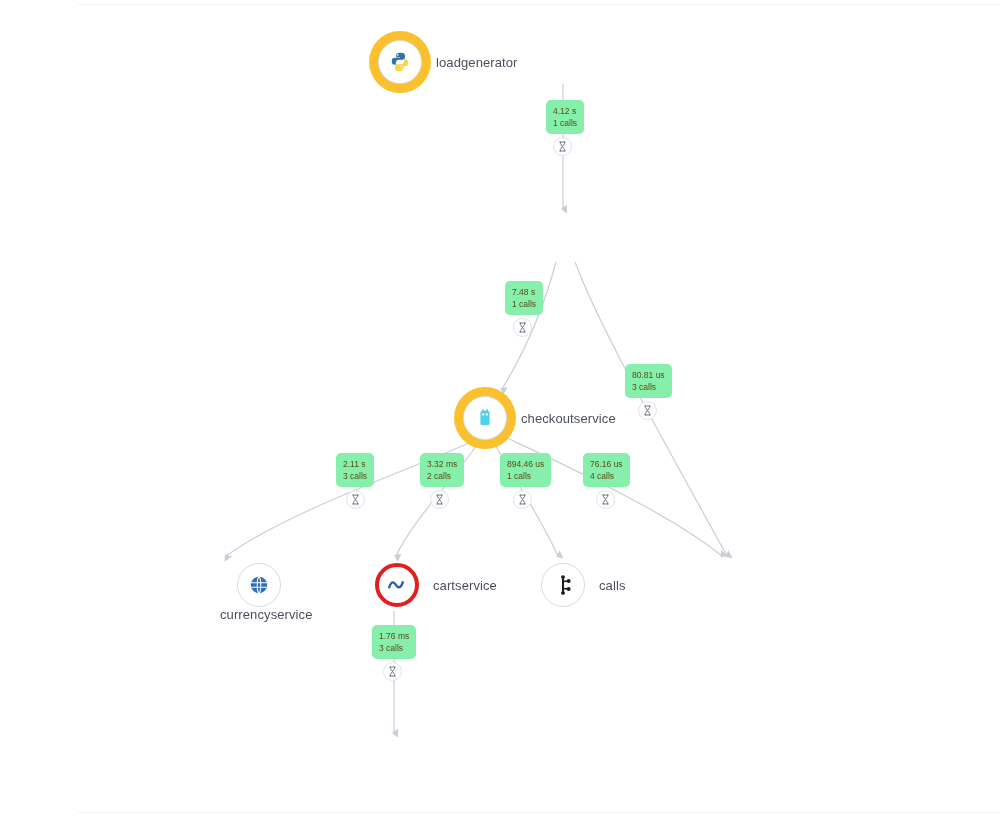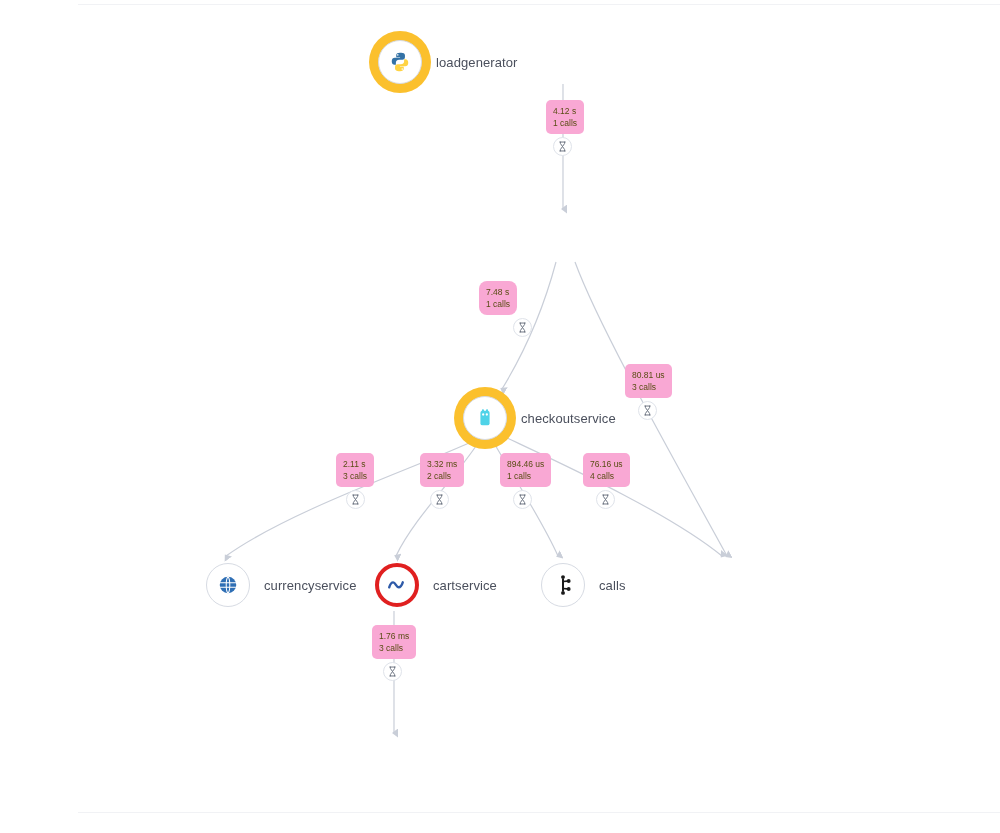--- a/index.html
+++ b/index.html
@@ -81,21 +81,21 @@
   }
   .node-icon {
     width: 22px;
     height: 22px;
     display: block;
   }
 
   
   .metric {
     position: absolute;
-    background: #f9a8d4;
+    background: #86efac;
     border-radius: 5px;
     padding: 5px 7px 5px 7px;
     font-size: 8.5px;
     line-height: 12px;
     color: #5a4d14;
     text-align: left;
     white-space: nowrap;
     z-index: 3;
     box-sizing: border-box;
   }
@@ -153,21 +153,21 @@
   <div class="metric" style="left:546px; top:100px;">
     <span class="m-dur">4.12 s</span>
     <span class="m-calls">1 calls</span>
   </div>
   <div class="hourglass" style="left:553px; top:137px;">
     <svg viewBox="0 0 16 16">
         <path d="M4 1.5h8M4 14.5h8M5 1.5v2.2L8 8l-3 4.3v2.2M11 1.5v2.2L8 8l3 4.3v2.2" fill="none" stroke="#6b7280" stroke-width="1.4" stroke-linecap="round"></path>
       </svg>
   </div>
 
-  <div class="metric" style="left:479px; top:281px;border-radius:8px;">
+  <div class="metric" style="left:505px; top:281px;">
     <span class="m-dur">7.48 s</span>
     <span class="m-calls">1 calls</span>
   </div>
   <div class="hourglass" style="left:513px; top:318px;">
     <svg viewBox="0 0 16 16">
         <path d="M4 1.5h8M4 14.5h8M5 1.5v2.2L8 8l-3 4.3v2.2M11 1.5v2.2L8 8l3 4.3v2.2" fill="none" stroke="#6b7280" stroke-width="1.4" stroke-linecap="round"></path>
       </svg>
   </div>
 
   <div class="metric" style="left:625px; top:364px;">
@@ -248,21 +248,21 @@
         <rect x="7" y="4" width="10" height="16" rx="2.4" fill="#4fd3e8"></rect>
         <rect x="8.6" y="2.4" width="2.3" height="3" rx="1.1" fill="#4fd3e8"></rect>
         <rect x="13.1" y="2.4" width="2.3" height="3" rx="1.1" fill="#4fd3e8"></rect>
         <circle cx="10" cy="8.2" r="1.25" fill="#ffffff"></circle>
         <circle cx="14" cy="8.2" r="1.25" fill="#ffffff"></circle>
       </svg>
     </div>
     <span class="node-label">checkoutservice</span>
   </div>
 
-  <div class="node" style="left:206px; top:563px;">
+  <div class="node" style="left:206px; top:563px;flex-direction:column;">
     <div class="node-circle">
       <svg class="node-icon" viewBox="0 0 24 24">
         <circle cx="12" cy="12" r="9" fill="#2f6fb5"></circle>
         <path d="M12 3c2.6 2.2 2.6 15.8 0 18M12 3c-2.6 2.2-2.6 15.8 0 18M3.3 9.5h17.4M3.3 14.5h17.4" fill="none" stroke="#ffffff" stroke-width="1.1"></path>
       </svg>
     </div>
     <span class="node-label">currencyservice</span>
   </div>
 
   <div class="node ring-red" style="left:375px; top:563px;">

